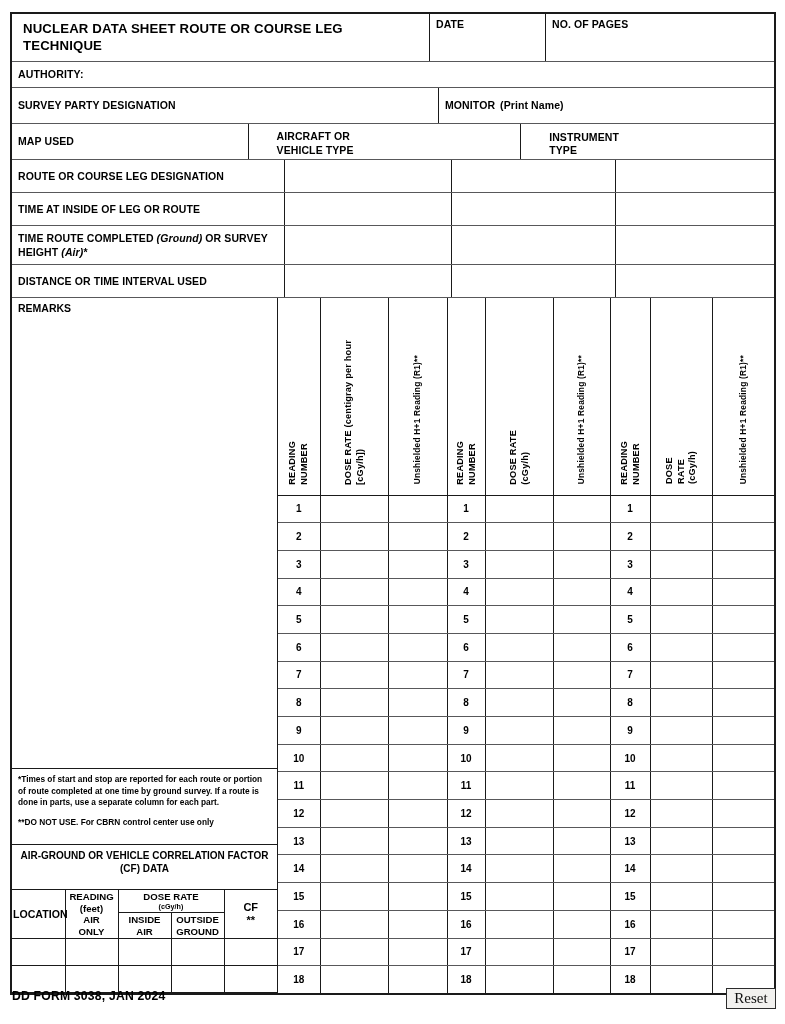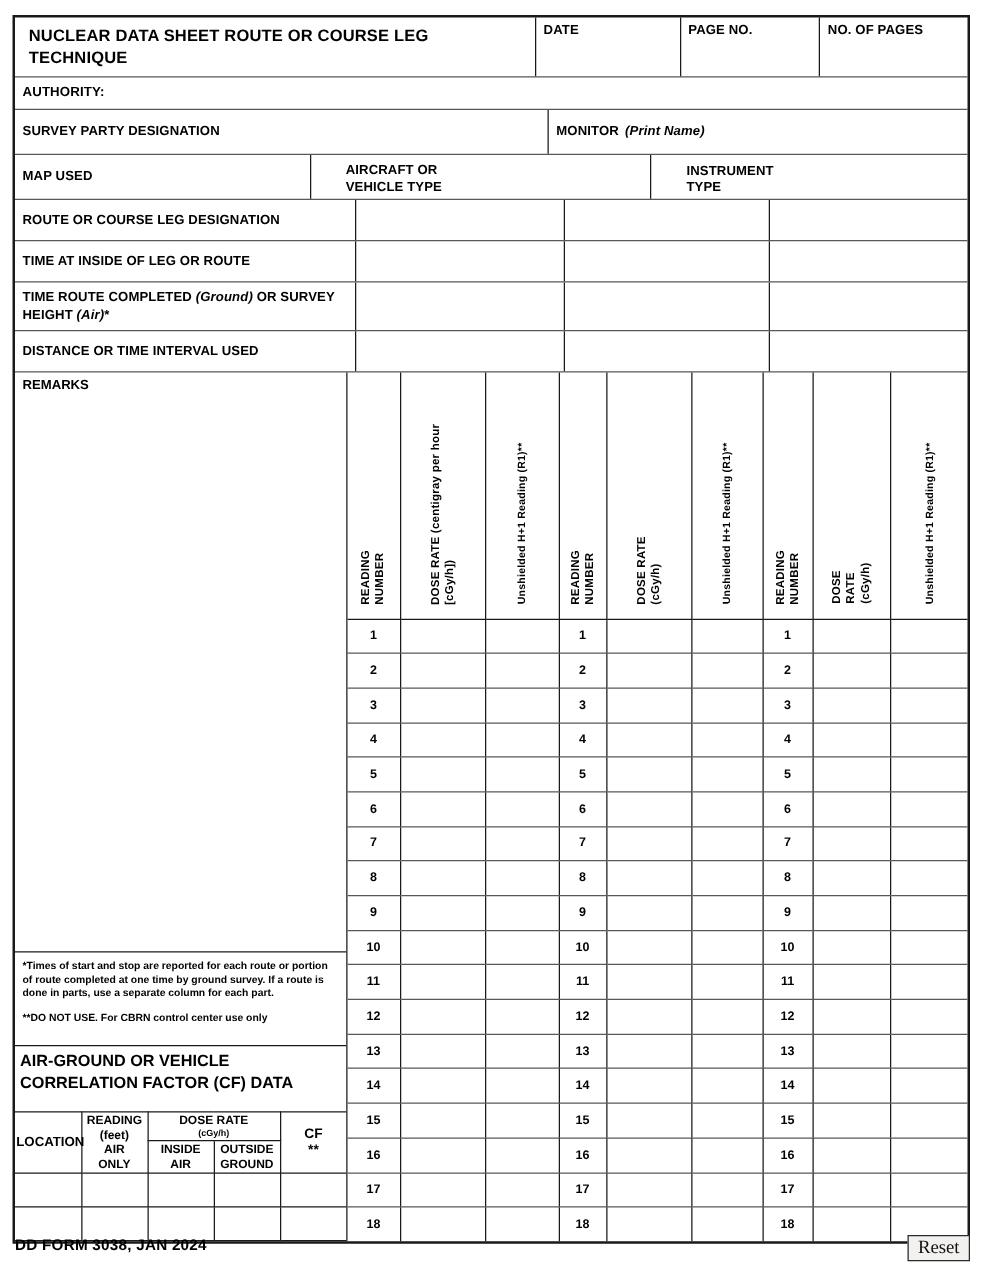--- a/index.html
+++ b/index.html
@@ -81,21 +81,21 @@
   .auth-cell .val {
     font-style: italic;
     font-weight: bold;
     margin-left: 6px;
   }
 
   
   .sp-row { height: 36px; }
   .sp-cell { width: 427px; display: flex; align-items: center; }
   .mon-cell { width: 335px; border-right: none; display: flex; align-items: center; }
-  .mon-cell .sub { font-style: italic; font-weight: bold; margin-left: 5px; }
+  .mon-cell .sub { font-weight: bold; margin-left: 5px; }
 
   
   .map-row { height: 36px; gap: 22px; }
   .map-cell { width: 251px; display: flex; align-items: center; }
   .acft-cell { width: 266px; display: flex; align-items: center; padding-top: 7px; }
   .inst-cell { width: 245px; border-right: none; display: flex; align-items: flex-start; padding-top: 7px; }
 
   
   .lbl-row { height: 33px; }
   .lbl-row.tall { height: 39px; }
@@ -126,22 +126,22 @@
     font-size: 8.3px;
     font-weight: bold;
     line-height: 1.35;
   }
   .footnotes p { margin: 0; }
   .footnotes .fn2 { margin-top: 9px; }
 
   
   .cf-title {
     border-top: 1.5px solid #1a1a1a;
-    text-align: left;
-    font-size: 13px;
+    text-align: center;
+    font-size: 10px;
     font-weight: bold;
     padding: 4px 4px 4px 4px;
     line-height: 1.3;
   }
   .cf-table {
     border-top: 1.5px solid #1a1a1a;
     border-collapse: collapse;
     width: 100%;
     table-layout: fixed;
   }
@@ -242,23 +242,20 @@
 <body>
 
 <div class="page">
 
   <div class="form">
 
     <div class="row title-row">
       <div class="cell title-cell">NUCLEAR DATA SHEET ROUTE OR COURSE LEG TECHNIQUE</div>
       <div class="cell hdr-cell date-cell">
         <span>DATE</span>
-      </div>
-      <div class="cell hdr-cell page-cell">
-        <span>PAGE NO.</span>
       </div>
       <div class="cell hdr-cell nop-cell">
         <span>NO. OF PAGES</span>
       </div>
     </div>
 
     <div class="row auth-row">
       <div class="cell auth-cell">
         <span>AUTHORITY:</span>
       </div>

